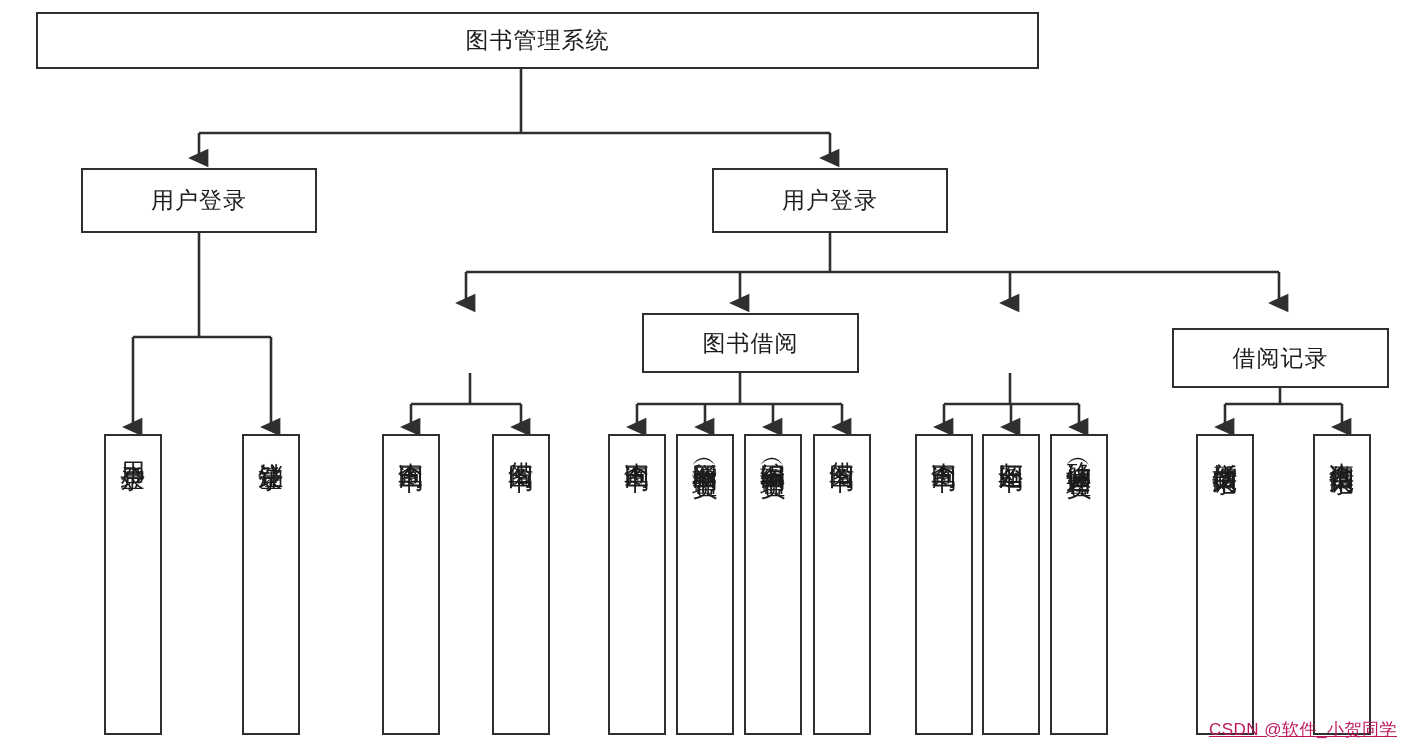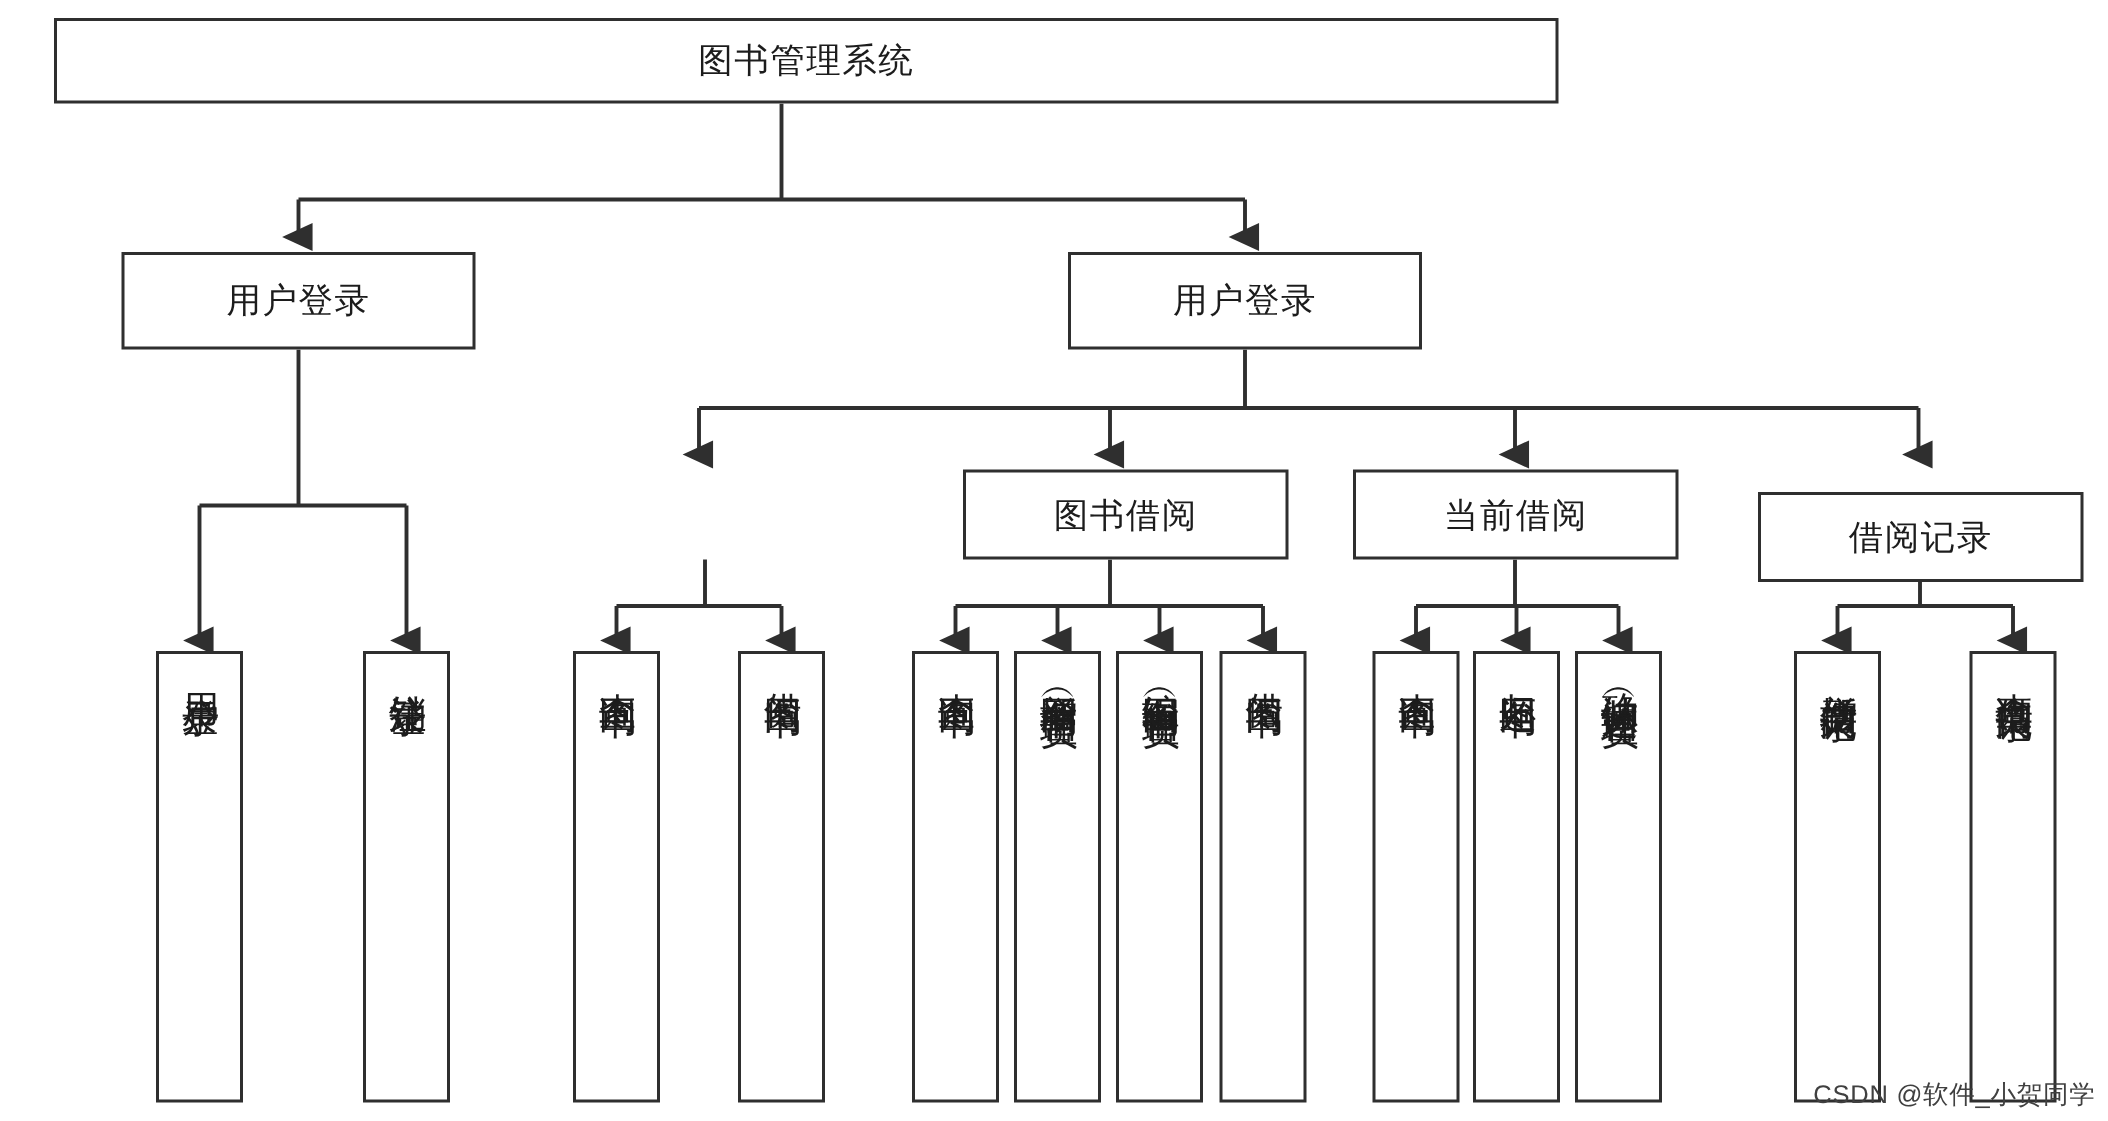--- a/index.html
+++ b/index.html
@@ -37,23 +37,24 @@
     font-size:25px;
     line-height:1.06;
     letter-spacing:2px;
     white-space:nowrap;
     display:block;
   }
   .watermark{
     position:absolute;
     right:8px;bottom:6px;
     font-size:17px;
-    color:#404040;
+    color:#be185d;
     letter-spacing:0.5px;
     white-space:nowrap;
+    text-decoration:underline;
   }
 </style>
 </head>
 <body>
 
 <div id="stage">
 
   <svg id="wires" viewBox="0 0 1405 747" xmlns="http://www.w3.org/2000/svg">
     <defs>
       <marker id="arrow" markerWidth="9" markerHeight="9" refX="4.2" refY="4.2" orient="auto" markerUnits="strokeWidth">
@@ -111,23 +112,20 @@
   <div class="node h" style="left:81px;top:168px;width:236px;height:65px;">
     <span>用户登录</span>
   </div>
   <div class="node h" style="left:712px;top:168px;width:236px;height:65px;">
     <span>用户登录</span>
   </div>
 
   <div class="node h" style="left:632px;top:313px;width:217px;height:60px;margin-left:10px;">
     <span>图书借阅</span>
   </div>
-  <div class="node h" style="left:902px;top:313px;width:217px;height:60px;">
-    <span>当前借阅</span>
-  </div>
   <div class="node h" style="left:1172px;top:328px;width:217px;height:60px;">
     <span>借阅记录</span>
   </div>
 
   <div class="node v" style="left:104px;top:434px;width:58px;height:301px;">
     <span class="vtext">用户登录</span>
   </div>
   <div class="node v" style="left:242px;top:434px;width:58px;height:301px;">
     <span class="vtext">注销登录</span>
   </div>

